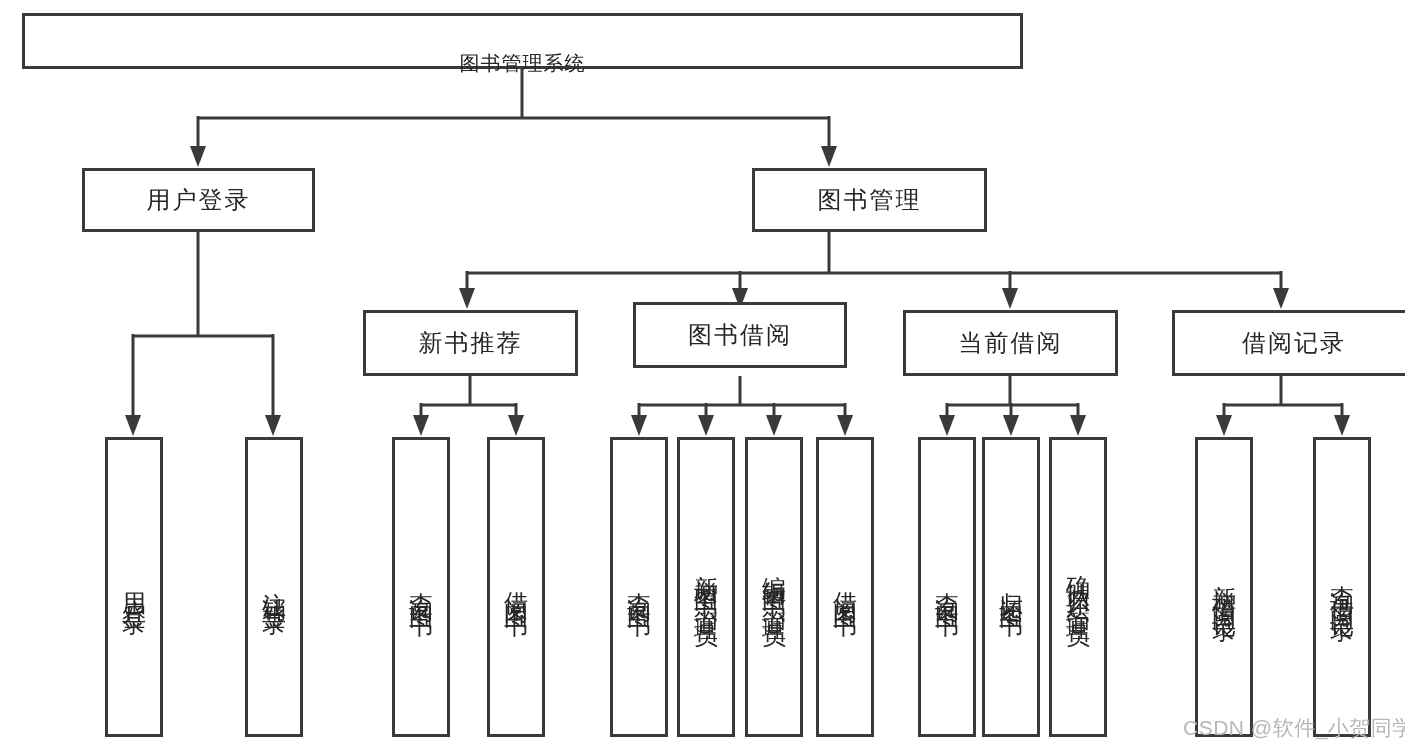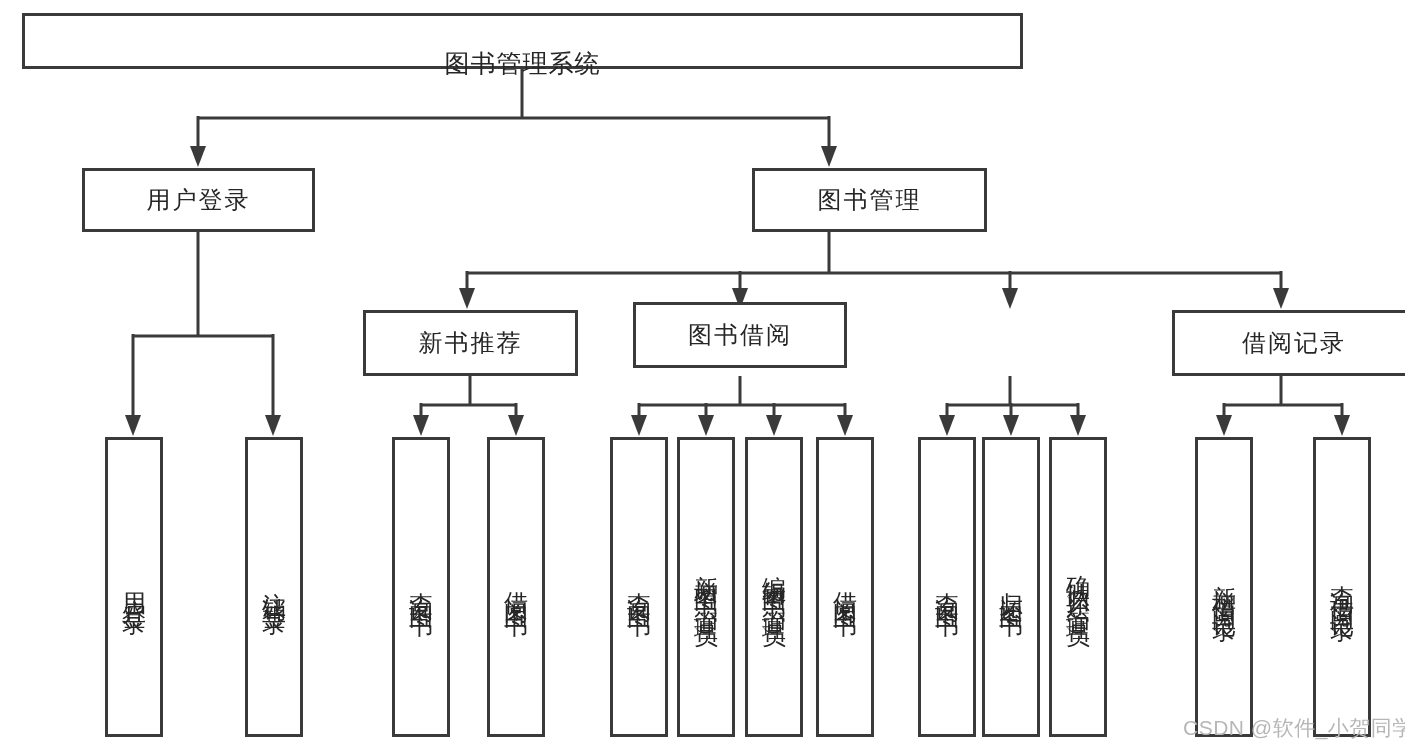--- a/index.html
+++ b/index.html
@@ -24,21 +24,21 @@
     display: flex;
     align-items: center;
     justify-content: center;
     color: #262626;
   }
   .h-node .lbl {
     font-size: 24px;
     letter-spacing: 2px;
     white-space: nowrap;
   }
-  .root-node .lbl { font-size: 25px; letter-spacing: 1px; margin-top: 44px; }
+  .root-node .lbl { font-size: 20px; letter-spacing: 1px; margin-top: 44px; }
   .leaf { width: 58px; height: 300px; top: 437px; }
   .leaf .lbl {
     writing-mode: vertical-rl;
     text-orientation: mixed;
     font-size: 24px;
     letter-spacing: 7px;
     line-height: 1;
     white-space: nowrap;
   }
   #watermark {
@@ -106,20 +106,23 @@
   <div class="node h-node" style="left:712px; top:168px; width:235px; height:64px;margin-left:40px;">
     <span class="lbl">图书管理</span>
   </div>
 
   <div class="node h-node" style="left:363px; top:310px; width:215px; height:66px;">
     <span class="lbl">新书推荐</span>
   </div>
   <div class="node h-node" style="left:633px; top:302px; width:214px; height:66px;">
     <span class="lbl">图书借阅</span>
   </div>
+  <div class="node h-node" style="left:903px; top:310px; width:215px; height:66px;">
+    <span class="lbl">当前借阅</span>
+  </div>
   <div class="node h-node" style="left:1172px; top:310px; width:244px; height:66px;">
     <span class="lbl">借阅记录</span>
   </div>
 
   <div class="node leaf" style="left:105px;">
     <span class="lbl">用户登录</span>
   </div>
   <div class="node leaf" style="left:245px;">
     <span class="lbl">注销登录</span>
   </div>

